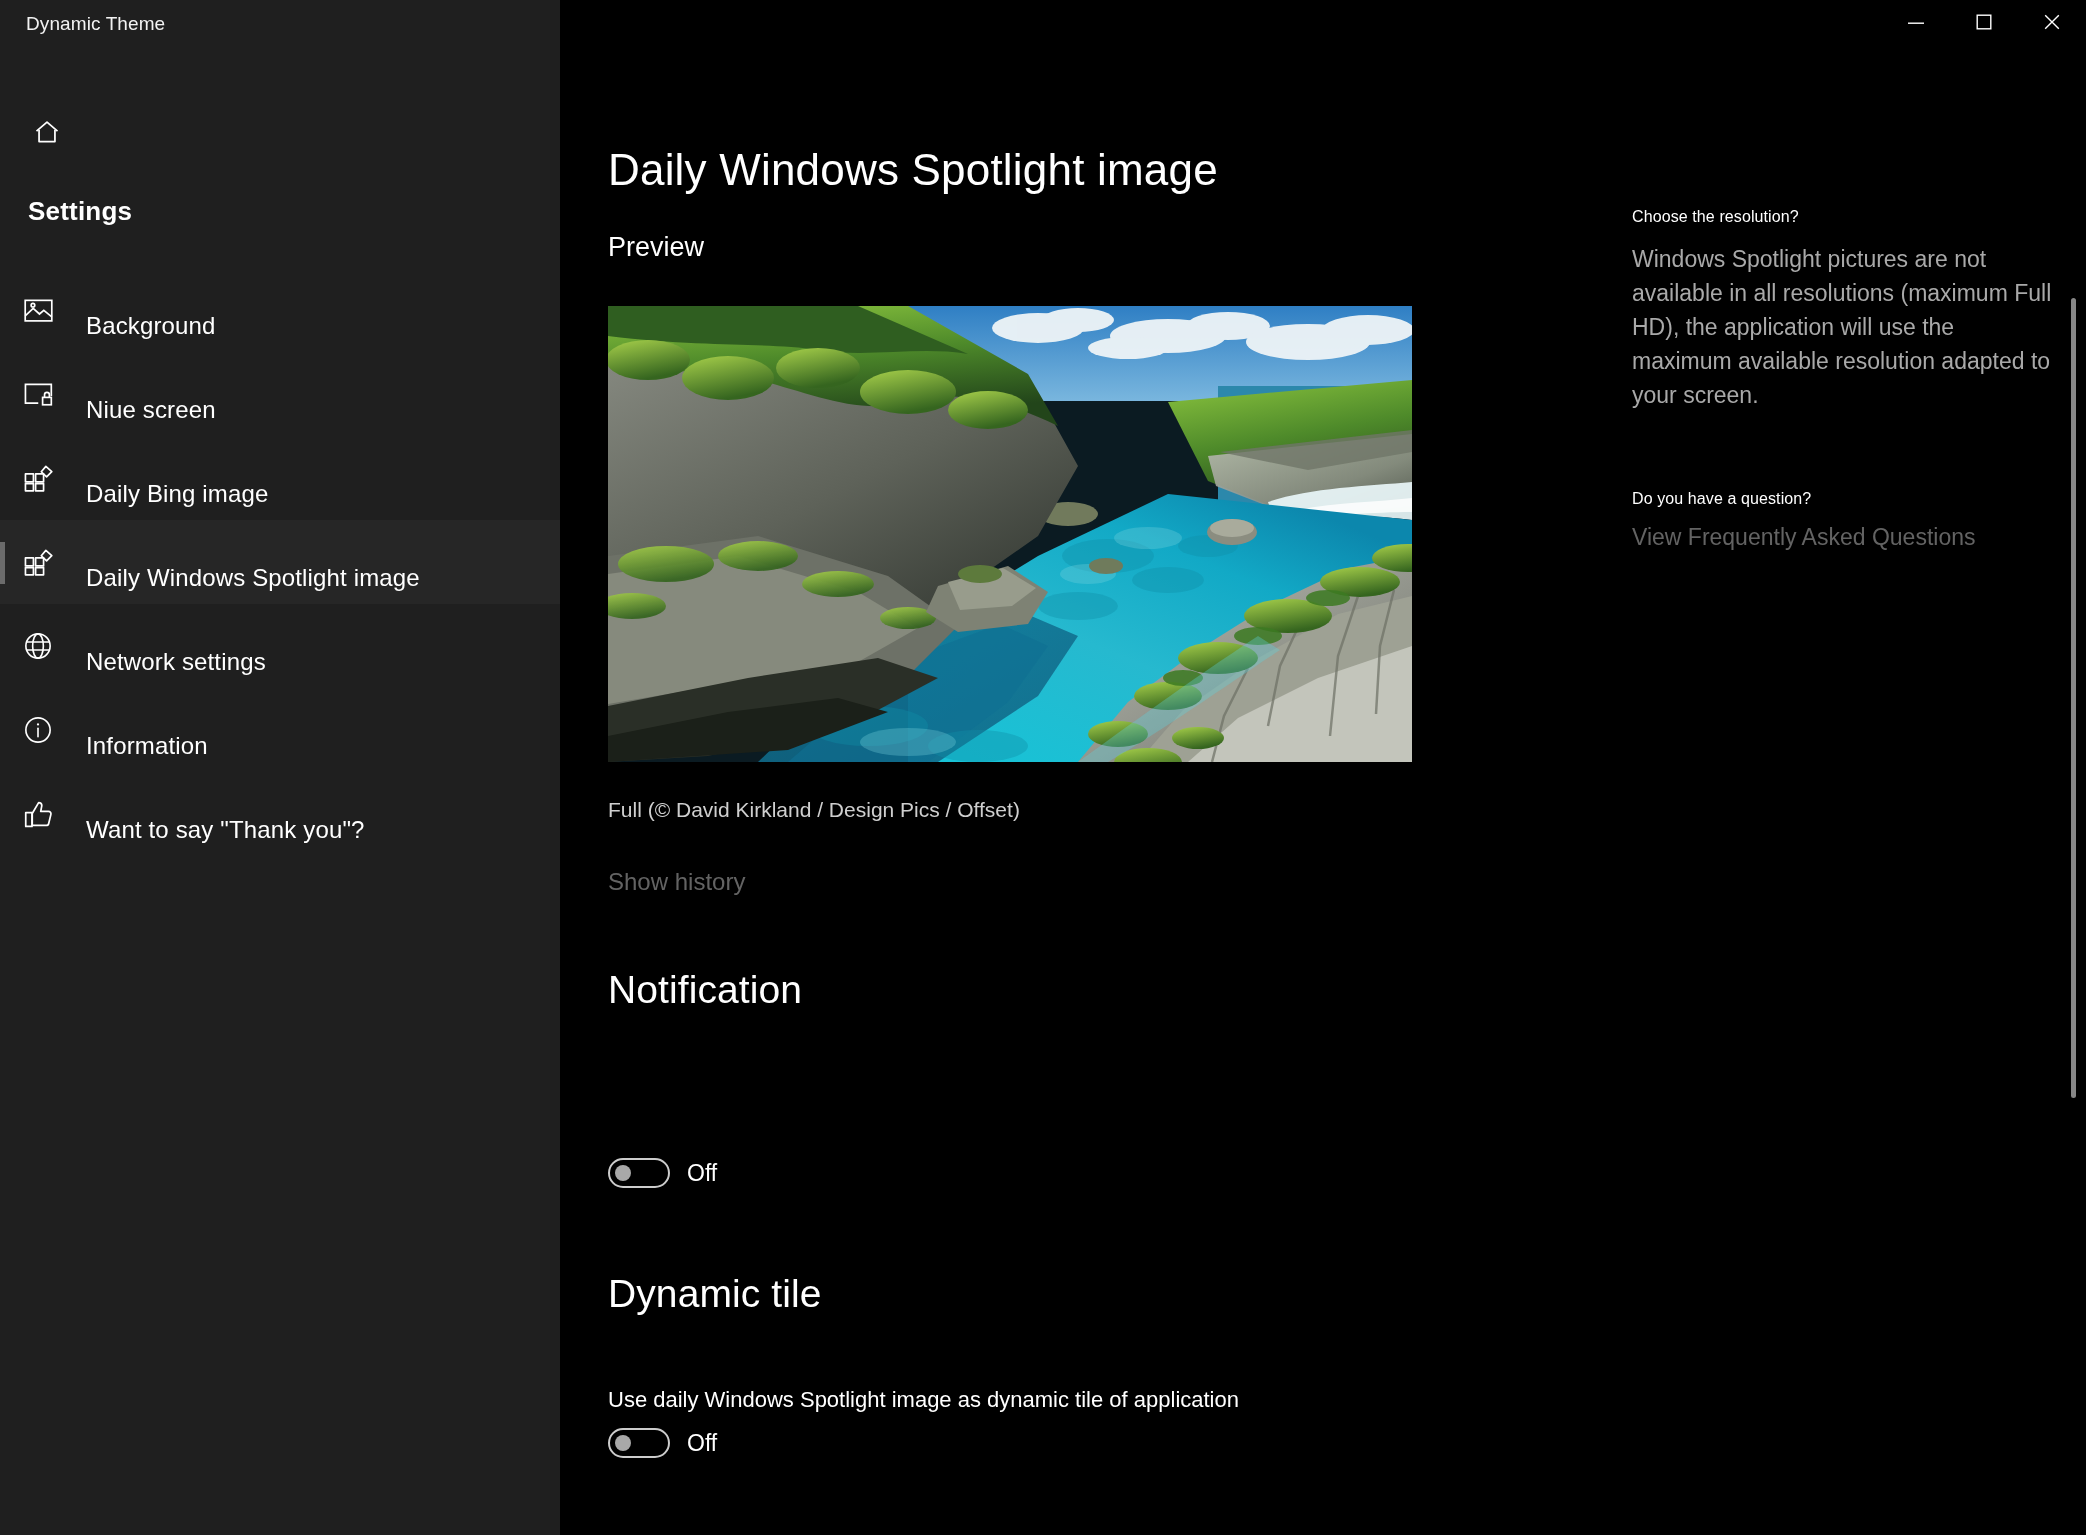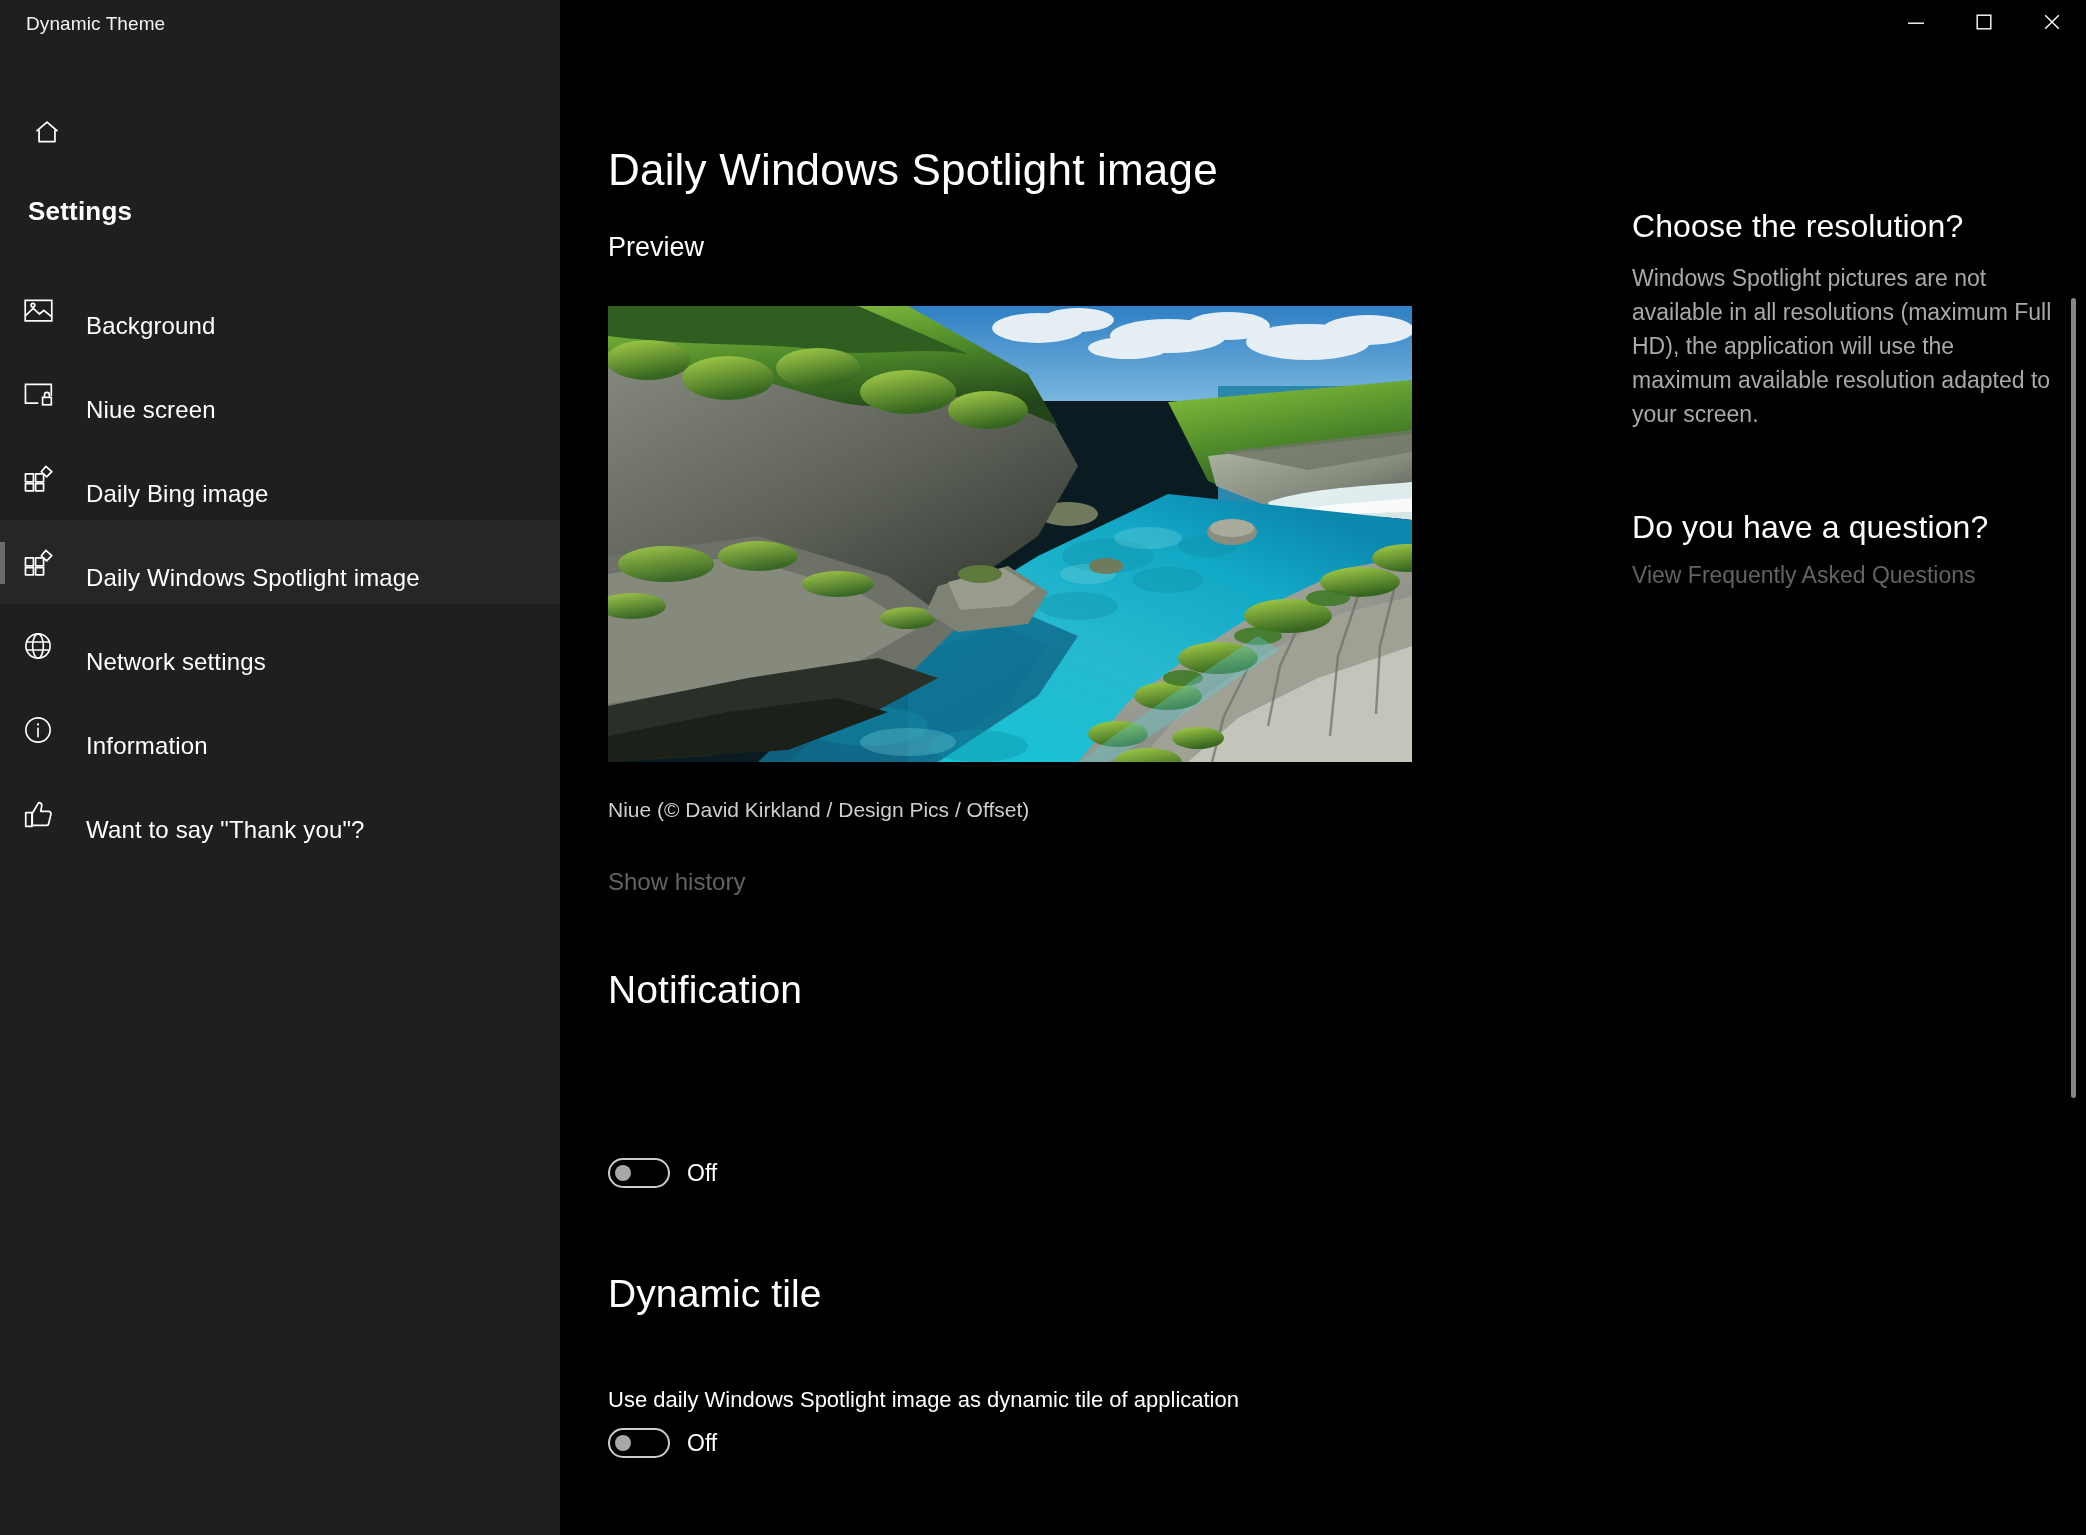--- a/index.html
+++ b/index.html
@@ -239,21 +239,21 @@
 
   
   .right-panel {
     position: absolute;
     right: 34px;
     top: 208px;
     width: 420px;
   }
 
   .rp-heading {
-    font-size: 32px;
+    font-size: 16px;
     color: #ffffff;
     margin-bottom: 16px;
     letter-spacing: 0.1px;
   }
 
   .rp-body {
     font-size: 23px;
     color: #a9a9a9;
     line-height: 34px;
   }
@@ -565,21 +565,21 @@
         <g fill="#3c7a22" opacity="0.85">
           <ellipse cx="575" cy="372" rx="20" ry="8"></ellipse>
           <ellipse cx="650" cy="330" rx="24" ry="9"></ellipse>
           <ellipse cx="720" cy="292" rx="22" ry="8"></ellipse>
         </g>
 
         <path d="M470 456 C520 420 580 376 650 330 L672 344 C606 388 546 430 500 456 Z" fill="#5fd0dc" opacity="0.35"></path>
       </svg>
     </div>
 
-    <div class="caption">Niue (© David Kirkland / Design Pics / Offset)</div>
+    <div class="caption">Full (© David Kirkland / Design Pics / Offset)</div>
 
     <div class="show-history">Show history</div>
 
     <div class="section-title" style="top:968px;">Notification</div>
     <div class="toggle-row" style="top:1158px;">
       <div class="toggle">
         <span class="knob"></span>
       </div>
       <span class="toggle-state">Off</span>
     </div>

